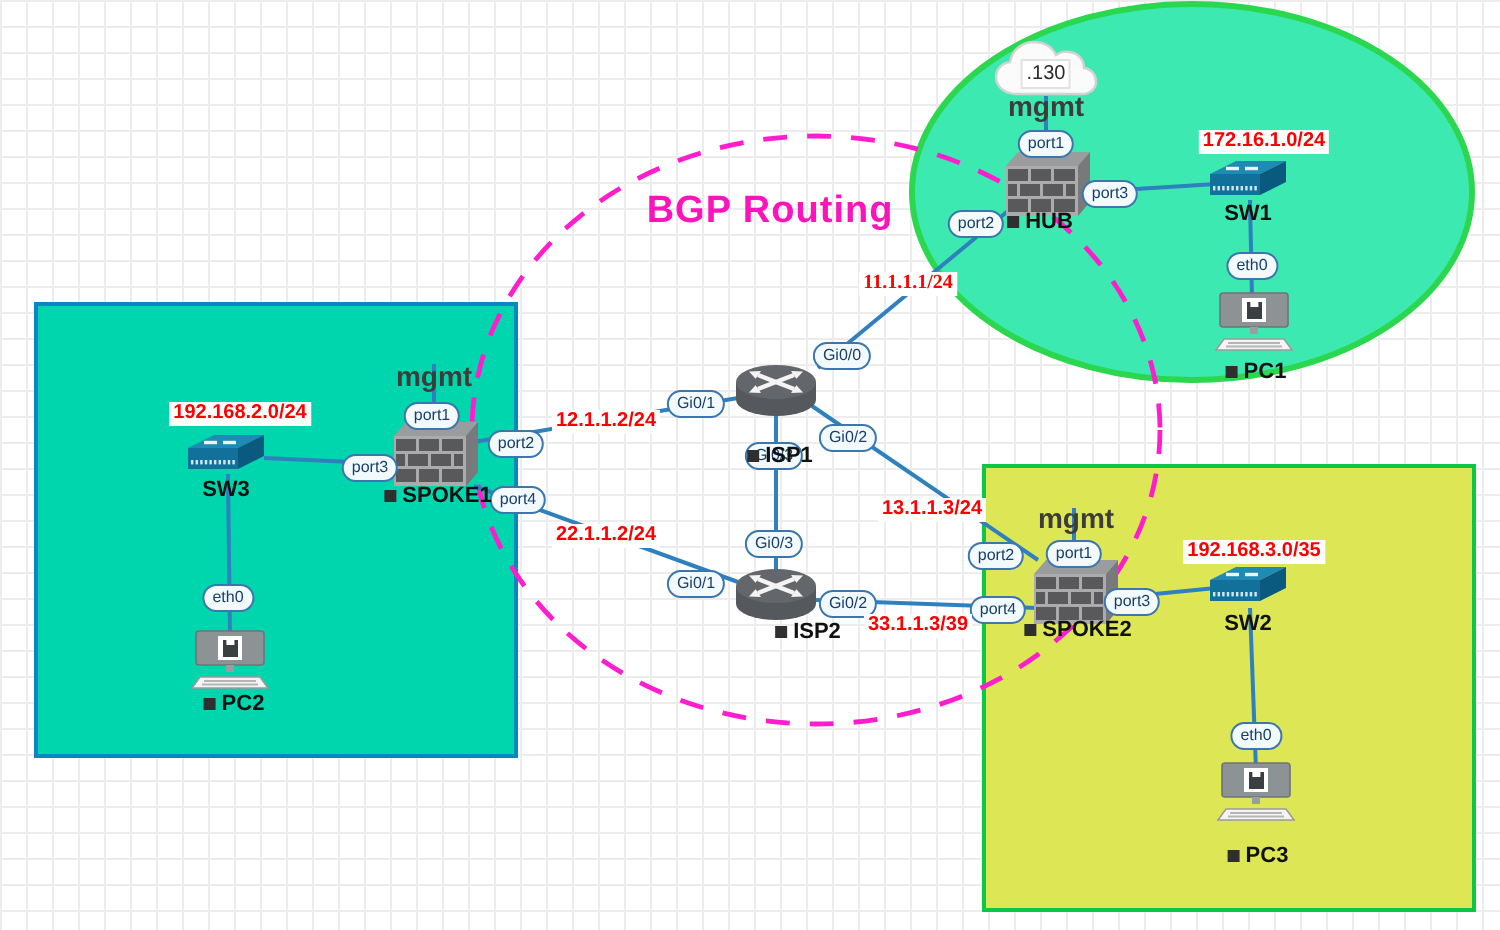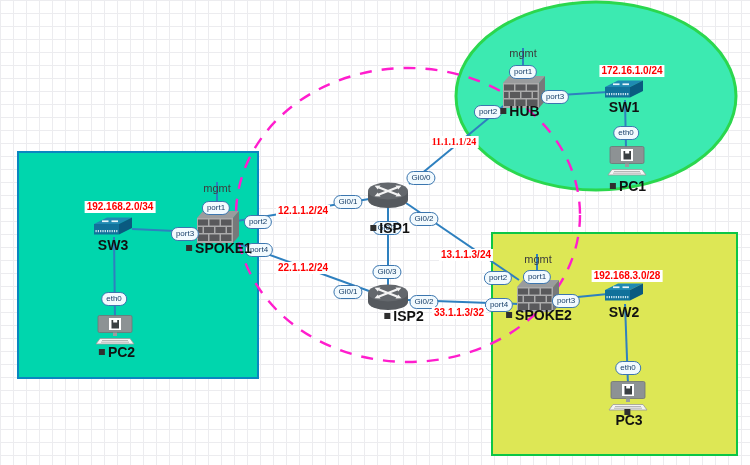--- a/index.html
+++ b/index.html
@@ -27,27 +27,27 @@
     color:#173f69;font-size:8px;font-weight:normal;line-height:1;
     padding:2px 4px;white-space:nowrap;
   }
   .ip-label{
     position:absolute;transform:translate(-50%,-50%);
     background:#ffffff;color:#fe0000;font-size:10px;font-weight:bold;
     padding:0 2px;line-height:12px;white-space:nowrap;
   }
   .dev-label{
     position:absolute;transform:translate(-50%,-50%);
-    color:#111111;font-size:14px;font-weight:bold;line-height:10px;
+    color:#111111;font-size:11px;font-weight:bold;line-height:10px;
     white-space:nowrap;display:flex;align-items:center;
   }
   .dev-label .sq{
     display:inline-block;width:6px;height:6px;background:#2f2f2f;margin-right:3px;flex:none;
   }
-  .dev-label.small-label{font-weight:normal;font-size:11px;color:#3c3c3c;justify-content:center;}
+  .dev-label.small-label{font-weight:bold;font-size:14px;color:#3c3c3c;justify-content:center;}
   #diagram-title{
     position:absolute;transform:translate(-50%,-50%);
     color:#fb14bc;font-size:19px;font-weight:bold;white-space:nowrap;
     letter-spacing:0.5px;
   }
 </style>
 </head>
 <body>
 
 <div id="canvas">
@@ -66,20 +66,24 @@
       <line x1="197" y1="232" x2="132" y2="229" stroke="#2e80bf" stroke-width="2"></line>
       <line x1="114" y1="237" x2="115" y2="319" stroke="#2e80bf" stroke-width="2"></line>
       <line x1="388" y1="207" x2="388" y2="286" stroke="#2e80bf" stroke-width="2"></line>
       <line x1="406" y1="203" x2="519" y2="280" stroke="#2e80bf" stroke-width="2"></line>
       <line x1="408" y1="300" x2="519" y2="304" stroke="#2e80bf" stroke-width="2"></line>
       <line x1="537" y1="254" x2="537" y2="284" stroke="#2e80bf" stroke-width="2"></line>
       <line x1="557" y1="299" x2="608" y2="294" stroke="#2e80bf" stroke-width="2"></line>
       <line x1="625" y1="304" x2="628" y2="385" stroke="#2e80bf" stroke-width="2"></line>
     </svg>
   <div id="node-layer">
+    <div id="diagram-title" style="left: 385px; top: 106px; color: rgb(251, 20, 188);">BGP Routing</div>
+  <div class="node" style="left: 523px; top: 36px;"><svg width="52" height="34" viewBox="0 0 52 34">
+          <path d="M11 28 C5 28 1 24 1 19.5 C1 15.5 4 12.5 8 12 C9 6 14 2 20 2 C25 2 29 4.5 31 8.5 C33 7 35.5 6.5 38 7 C42.5 7.8 45 11 45 15 C49 15.5 51 18.5 51 22 C51 25.5 48 28 44 28 Z" fill="#fbfbfb" stroke="#d2d2d2" stroke-width="1.2"></path>
+        </svg><span class="cloud-chip">.130</span></div>
       <div class="node" style="left: 523px; top: 92px;"><svg width="44" height="36" viewBox="0 0 44 36">
           <polygon points="2,9 38,9 44,2 8,2" fill="#9a9c9d"></polygon>
           <polygon points="38,9 44,2 44,27 38,34" fill="#77797a"></polygon>
           <rect x="2" y="9" width="36" height="25" fill="#ababab"></rect>
           <g fill="#59595b">
             <rect x="3" y="10.5" width="10" height="6"></rect>
             <rect x="14.5" y="10.5" width="10" height="6"></rect>
             <rect x="26" y="10.5" width="10.5" height="6"></rect>
             <rect x="3" y="18" width="4.5" height="6"></rect>
             <rect x="9" y="18" width="10" height="6"></rect>
@@ -272,23 +276,23 @@
       <div class="pill" style="left: 348px; top: 292px;">Gi0/1</div>
       <div class="pill" style="left: 424px; top: 302px;">Gi0/2</div>
       <div class="pill" style="left: 626px; top: 133px;">eth0</div>
       <div class="pill" style="left: 114px; top: 299px;">eth0</div>
       <div class="pill" style="left: 628px; top: 368px;">eth0</div>
       <div class="ip-label" style="left: 632px; top: 71px;">172.16.1.0/24</div>
       <div class="ip-label" style="left: 454px; top: 142px; font-family: Liberation Serif, serif;">11.1.1.1/24</div>
       <div class="ip-label" style="left: 303px; top: 211px; text-align: center;">12.1.1.2/24</div>
       <div class="ip-label" style="left: 303px; top: 268px;">22.1.1.2/24</div>
       <div class="ip-label" style="left: 466px; top: 255px;">13.1.1.3/24</div>
-      <div class="ip-label" style="left: 459px; top: 313px;">33.1.1.3/32</div>
-      <div class="ip-label" style="left: 120px; top: 207px;">192.168.2.0/34</div>
-      <div class="ip-label" style="left: 627px; top: 276px;">192.168.3.0/28</div>
+      <div class="ip-label" style="left: 459px; top: 313px;">33.1.1.3/39</div>
+      <div class="ip-label" style="left: 120px; top: 207px;">192.168.2.0/24</div>
+      <div class="ip-label" style="left: 627px; top: 276px;">192.168.3.0/35</div>
       <div class="dev-label" style="left: 520px; top: 111px;">
         <span class="sq"></span>
         <span>HUB</span>
       </div>
       <div class="dev-label" style="left: 219px; top: 248px;">
         <span class="sq"></span>
         <span>SPOKE1</span>
       </div>
       <div class="dev-label" style="left: 539px; top: 315px;">
         <span class="sq"></span>
@@ -312,21 +316,21 @@
         <span>SW2</span>
       </div>
       <div class="dev-label" style="left: 628px; top: 186px;">
         <span class="sq"></span>
         <span>PC1</span>
       </div>
       <div class="dev-label" style="left: 117px; top: 352px;">
         <span class="sq"></span>
         <span>PC2</span>
       </div>
-      <div class="dev-label" style="left: 629px; top: 417px; flex-direction: column;">
+      <div class="dev-label" style="left: 629px; top: 428px;">
         <span class="sq"></span>
         <span>PC3</span>
       </div>
       <div class="dev-label small-label" style="left: 523px; top: 53px;">
         <span>mgmt</span>
       </div>
       <div class="dev-label small-label" style="left: 217px; top: 188px;">
         <span>mgmt</span>
       </div>
       <div class="dev-label small-label" style="left: 538px; top: 259px;">

